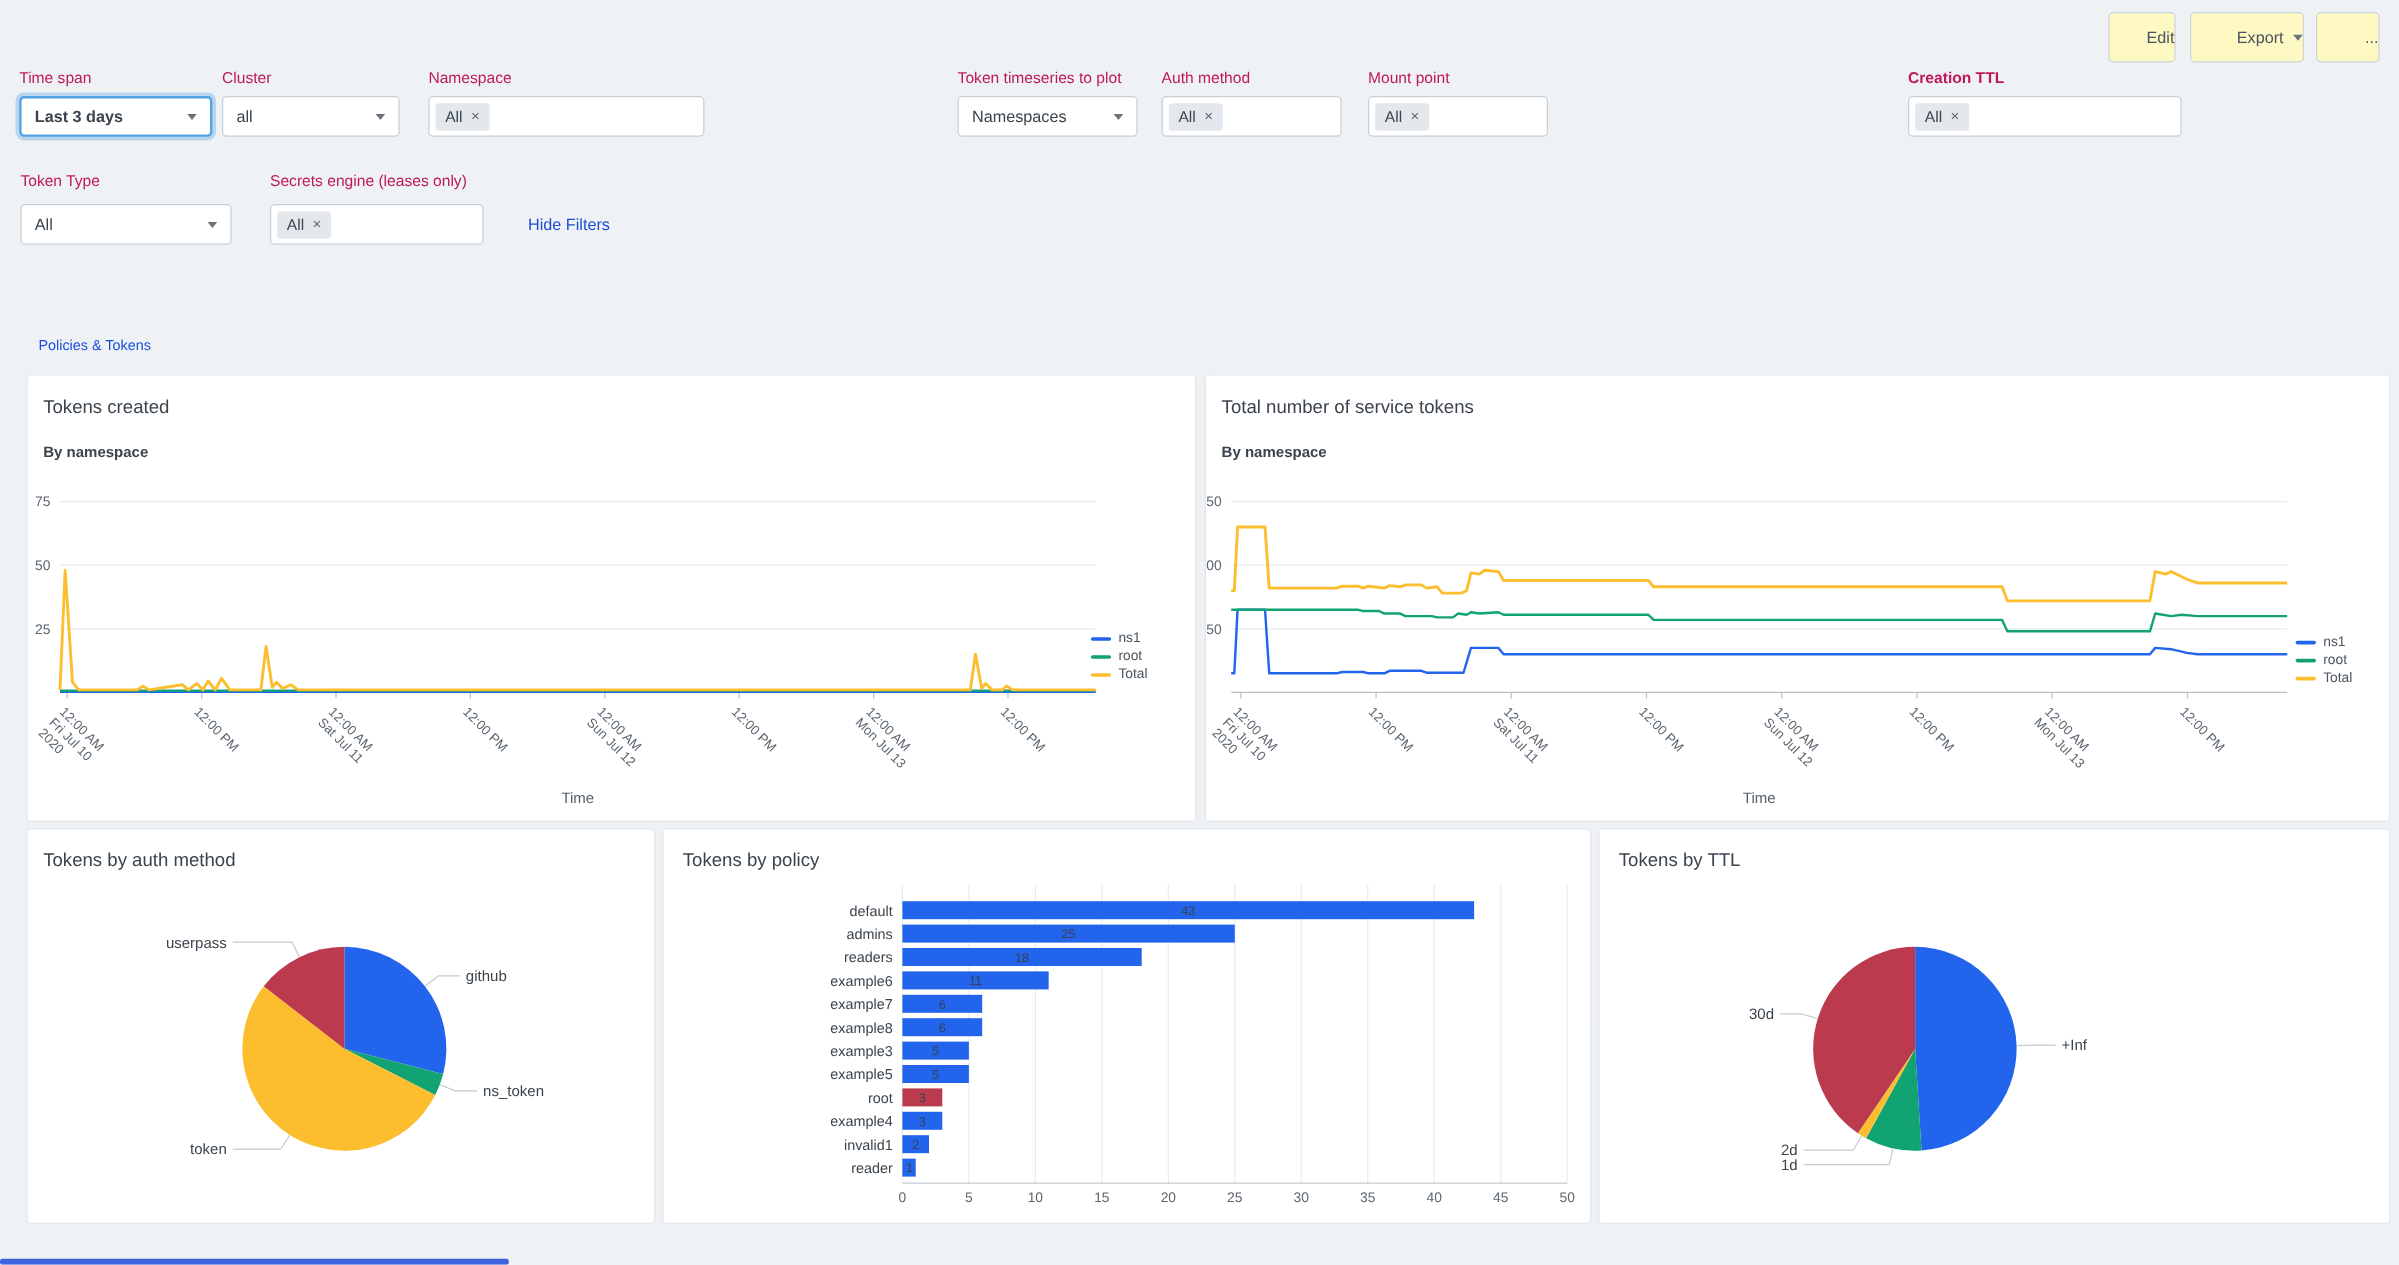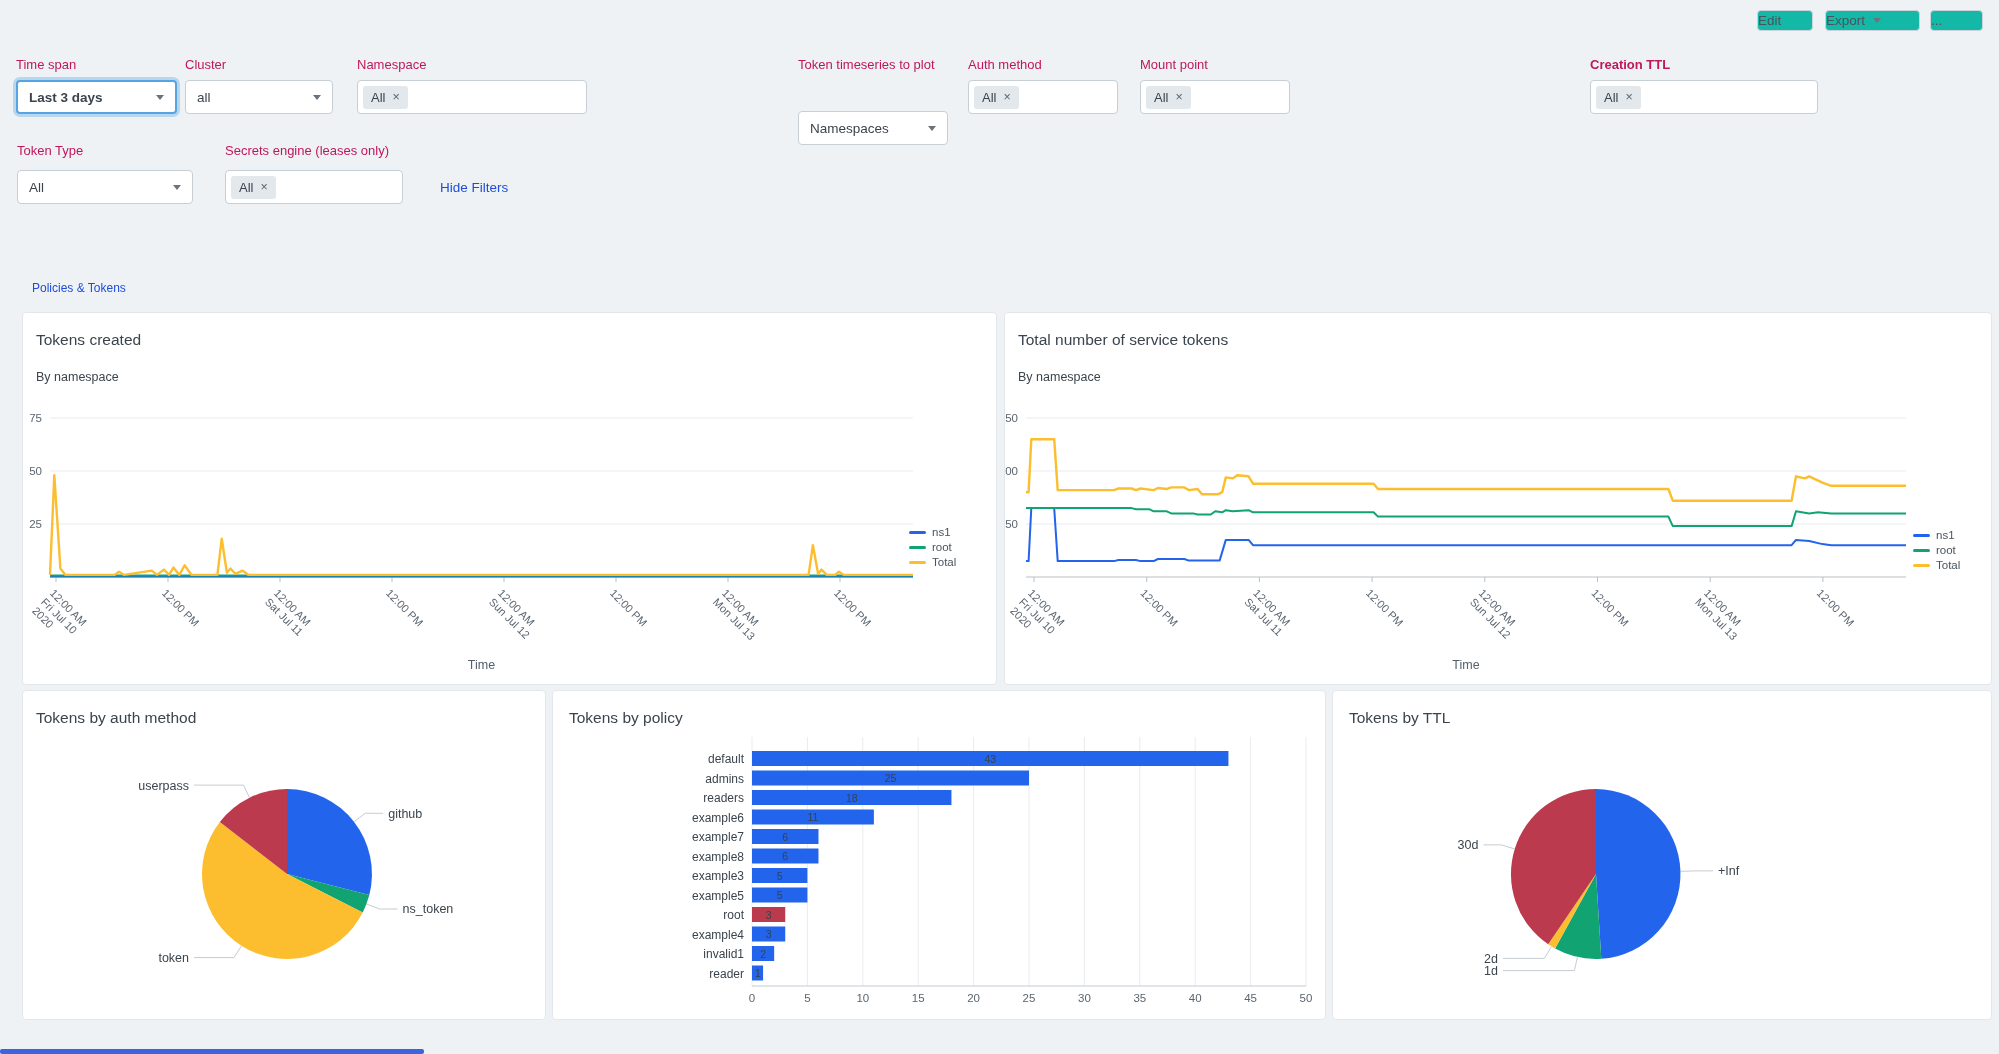--- a/index.html
+++ b/index.html
@@ -3,40 +3,40 @@
 <meta charset="utf-8">
 <style>
   * { margin:0; padding:0; box-sizing:border-box; }
   html,body { width:1999px; height:1054px; overflow:hidden; }
   body { font-family:"Liberation Sans","DejaVu Sans",sans-serif; background:#eff2f5; position:relative; }
 
   .page { position:absolute; inset:0; }
 
   .title { position:absolute; left:17px; top:10px; font-size:23px; font-weight:700; color:#28313a; }
 
-  .btn { position:absolute; height:21px; background:#14b8a6; border:1px solid #ccd3da; border-radius:4px;
-         font-size:13.5px; color:#49535c; display:flex; align-items:center; justify-content:flex-start; gap:8px; cursor:pointer; }
+  .btn { position:absolute; height:42px; background:#fef9c3; border:1px solid #ccd3da; border-radius:4px;
+         font-size:13.5px; color:#49535c; display:flex; align-items:center; justify-content:flex-end; gap:8px; cursor:pointer; }
 
   .flabel { position:absolute; font-size:13px; color:#be185d; }
   .fbox { position:absolute; height:34px; background:#fff; border:1px solid #c6ced6; border-radius:4px;
           display:flex; align-items:center; }
   .fbox.focused { border:2px solid #55a4e6; box-shadow:0 0 0 3px rgba(85,164,230,.35); }
   .fval { padding-left:11px; font-size:13.5px; color:#3b444d; flex:1; white-space:nowrap; }
   .caret { width:0; height:0; border-left:4.5px solid transparent; border-right:4.5px solid transparent;
            border-top:5px solid #6a737c; margin-right:11px; flex:none; }
   .tag { margin-left:5px; background:#e3e8ed; border-radius:3px; padding:4px 8px; font-size:13px; color:#3b444d;
          display:flex; align-items:center; gap:7px; }
   .tag .x { color:#5b6570; font-size:12.5px; cursor:pointer; }
   .link { position:absolute; font-size:13.5px; color:#1d4ed8; cursor:pointer; }
 
   .section-title { position:absolute; left:32px; top:281px; font-size:12px; color:#1d4ed8;text-align:right; }
 
   .panel { position:absolute; background:#fff; border:1px solid #e3e7eb; border-radius:4px; }
   .ptitle { position:absolute; left:13px; top:18px; font-size:15.5px; color:#3b444d; }
-  .psub   { position:absolute; left:13px; top:57px; font-size:12.5px; font-weight:400; color:#3b444d; }
+  .psub   { position:absolute; left:13px; top:57px; font-size:12.5px; font-weight:700; color:#3b444d; }
   .chart  { position:absolute; }
   .xlab   { position:absolute; text-align:center; font-size:12.5px; color:#55606a; }
 
   .legend { position:absolute; display:flex; flex-direction:column; gap:3px; }
   .lrow { display:flex; align-items:center; gap:6px; }
   .lsw { width:17px; height:3px; border-radius:2px; flex:none; }
   .ltxt { font-size:11.5px; color:#4a545e; }
 
   .scroll-thumb { position:absolute; left:0; top:1049px; width:424px; height:5px; background:#3e63dd; border-radius:2px; }
 
@@ -73,21 +73,21 @@
 
   <div class="flabel" style="left:357px; top:57px;">Namespace</div>
   <div class="fbox" style="left:357px; top:80px; width:230px;">
     <span class="tag">
       <span>All</span>
       <span class="x">×</span>
     </span>
   </div>
 
   <div class="flabel" style="left:798px; top:57px;">Token timeseries to plot</div>
-  <div class="fbox" style="left:798px; top:80px; width:150px;margin-top:31px;">
+  <div class="fbox" style="left:798px; top:80px; width:150px;">
     <span class="fval">Namespaces</span>
     <span class="caret"></span>
   </div>
 
   <div class="flabel" style="left:968px; top:57px;">Auth method</div>
   <div class="fbox" style="left:968px; top:80px; width:150px;">
     <span class="tag">
       <span>All</span>
       <span class="x">×</span>
     </span>

